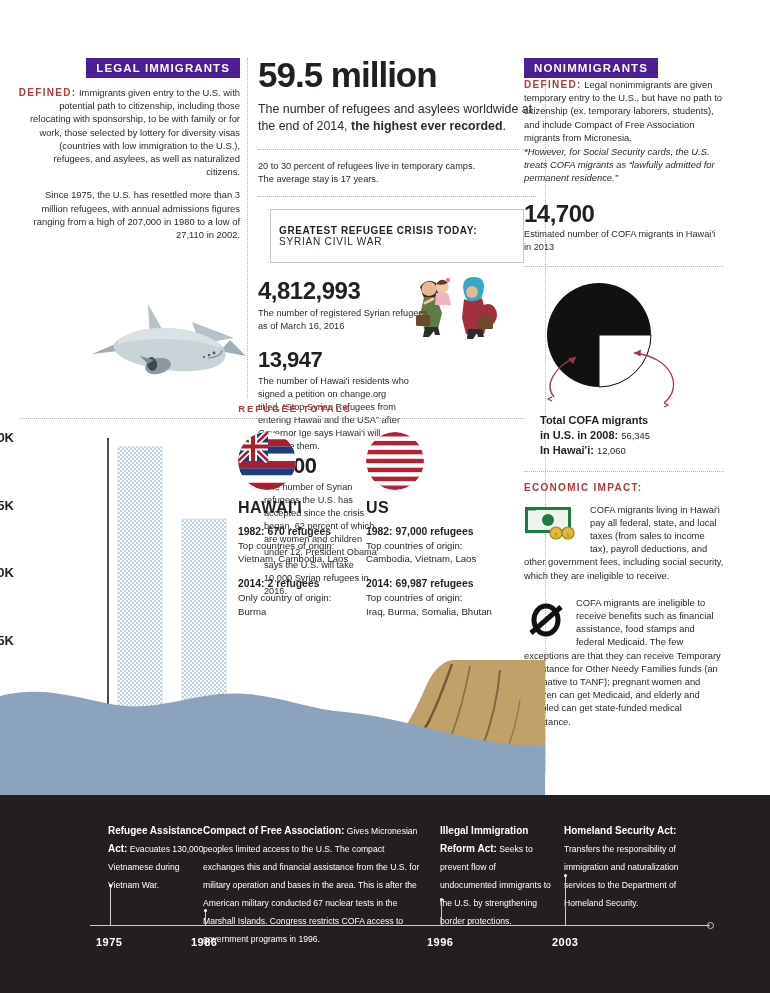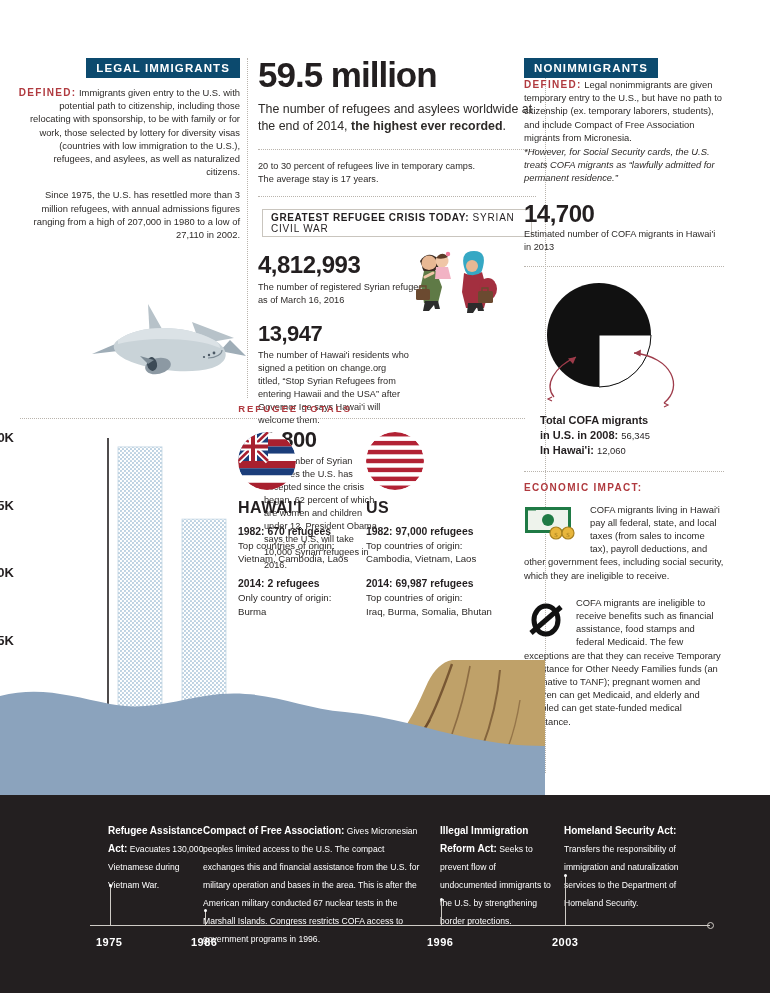--- a/index.html
+++ b/index.html
@@ -4,21 +4,21 @@
 <style>
   html,body{margin:0;padding:0;background:#ffffff;}
   body{
     width:770px;height:993px;position:relative;overflow:hidden;
     font-family:"Liberation Sans", sans-serif;color:#231f20;
   }
   .page{position:absolute;inset:0;background:#fff;}
 
   
   .blackbar{
-    display:inline-block;background:#0c4a6e;color:#fff;
+    display:inline-block;background:#4c1d95;color:#fff;
     font-size:11.5px;font-weight:bold;letter-spacing:1.1px;
     padding:4px 10px 4px 10px;
   }
   .defined{color:#b03a3f;font-weight:bold;letter-spacing:1.3px;font-size:10px;}
   .body-txt{font-size:9.4px;line-height:13.2px;color:#2d2a28;}
   .hr-dot{border:0;border-top:1.6px dotted #b9b4ad;margin:0;}
 
   
   .col-left{position:absolute;left:18px;top:58px;width:222px;text-align:right;}
   .col-left .blackbar{margin-bottom:8px;}
@@ -28,22 +28,22 @@
 
   .plane{position:absolute;left:88px;top:296px;width:160px;height:98px;}
 
   
   .col-center{position:absolute;left:258px;top:55px;width:278px;}
   .bignum{font-size:35px;font-weight:bold;letter-spacing:-1px;line-height:40px;margin:0;}
   .lede{font-size:12.4px;line-height:17px;margin:6px 0 0 0;color:#2d2a28;}
   .lede b{font-weight:bold;}
   .smallnote{font-size:9.2px;line-height:13px;color:#2d2a28;margin:0;}
   .crisisbox{
-    border:1px solid #c9c5be;padding:2px 8px;font-size:10px;letter-spacing:.6px;
-    margin:4px;color:#231f20;
+    border:1px solid #c9c5be;padding:15px 8px;font-size:10px;letter-spacing:.6px;
+    margin:12px;color:#231f20;
   }
   .crisisbox b{font-weight:bold;}
   .crisisbox span{letter-spacing:.8px;}
   .num2{font-size:24px;font-weight:bold;letter-spacing:-.5px;margin:0;line-height:28px;}
   .num3{font-size:22px;font-weight:bold;letter-spacing:-.5px;margin:0;line-height:26px;}
   .cap{font-size:9.2px;line-height:13px;color:#2d2a28;margin:2px 0 0 0;}
 
   .vline-right{position:absolute;left:545px;top:58px;width:0;height:715px;
      border-left:1.6px dotted #b9b4ad;}
 

